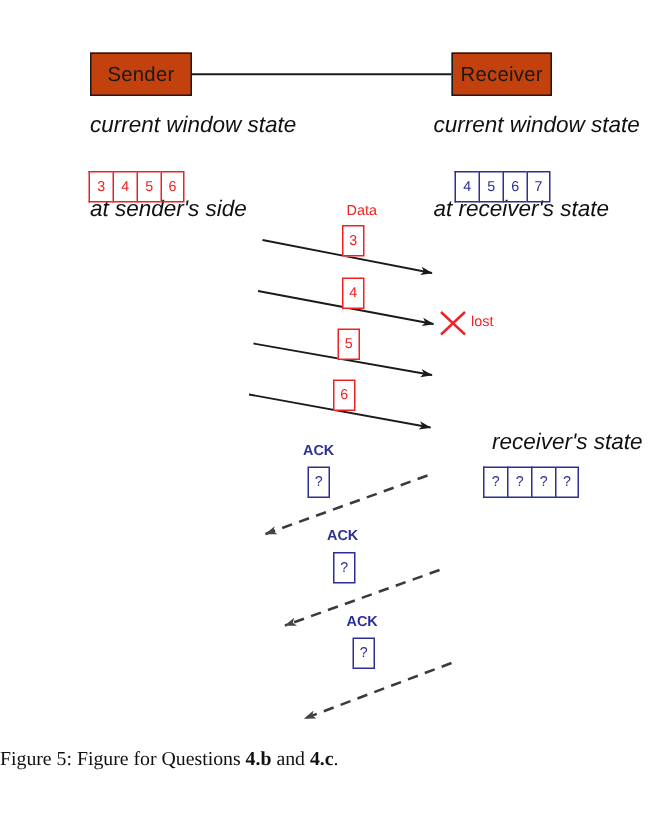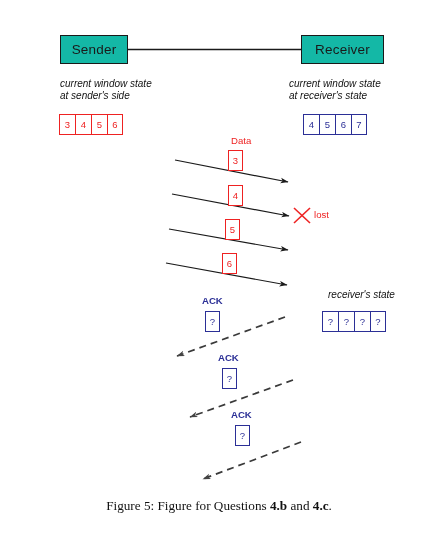--- a/index.html
+++ b/index.html
@@ -16,41 +16,41 @@
   }
   #figure {
     position: absolute;
     left: 0; top: 0;
     width: 438px;
     height: 544px;
   }
   .node-box {
     position: absolute;
     border: 1.4px solid #1a1a1a;
-    background: #14b8a6;
+    background: #c2410c;
     display: flex;
     align-items: center;
     justify-content: center;
     font-size: 13.5px;
     color: #1a1a1a;
     letter-spacing: 0.2px;
     box-sizing: border-box;
   }
   #sender-box  { left: 60px;  top: 35px; width: 68px; height: 29px; }
-  #receiver-box{ left: 301px; top: 35px; width: 83px; height: 29px; }
+  #receiver-box{ left: 301px; top: 35px; width: 67px; height: 29px; }
 
   .italic-label {
     position: absolute;
     font-style: italic;
-    font-size: 10px;
+    font-size: 15px;
     color: #111111;
     line-height: 11.5px;
     white-space: nowrap;
   }
-  .italic-label .l2 { display: block; }
+  .italic-label .l2 { display: block; margin-top: 44px; }
 
   #sender-state-label   { left: 60px;  top: 78px;  text-align: left; }
   #receiver-state-label { left: 289px; top: 78px;  text-align: left; }
   #receiver-window-label{ left: 328px; top: 289px; }
 
   
   .window-strip {
     position: absolute;
     display: flex;
     box-sizing: border-box;
@@ -102,21 +102,20 @@
   #lost-label { left: 314px; top: 209px; }
   #ack-label-1 { left: 202px; top: 295px; }
   #ack-label-2 { left: 218px; top: 352px; }
   #ack-label-3 { left: 231px; top: 409px; }
 
   #caption {
     position: absolute;
     left: 0;
     top: 498px;
     width: 438px;
-    text-align: center;
     font-family: "Liberation Serif", serif;
     font-size: 13.2px;
     color: #111111;
   }
   #caption b { font-weight: bold; }
 
   svg#wires {
     position: absolute;
     left: 0; top: 0;
     width: 438px;

